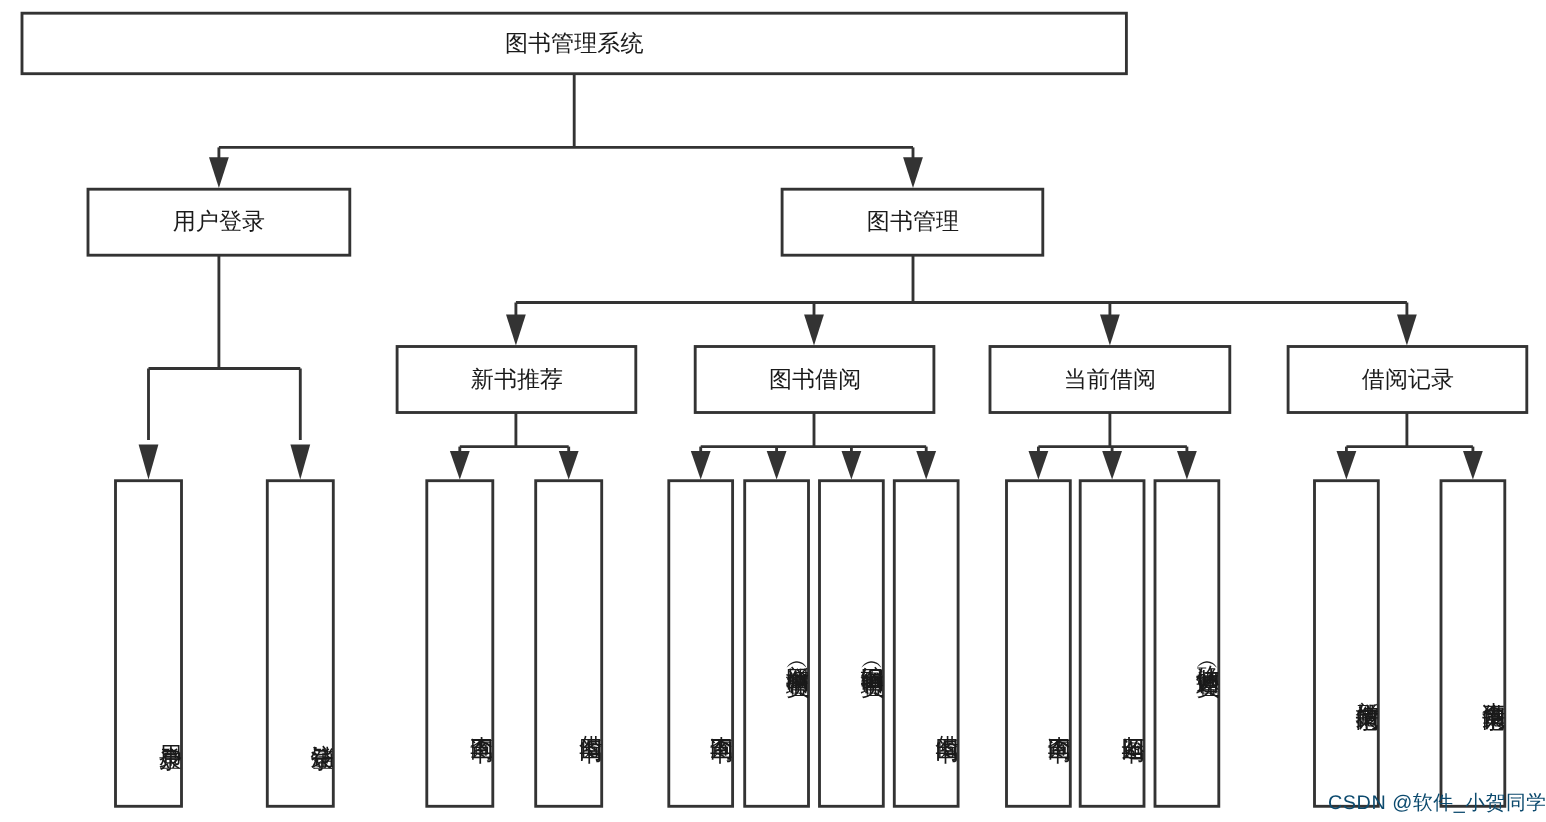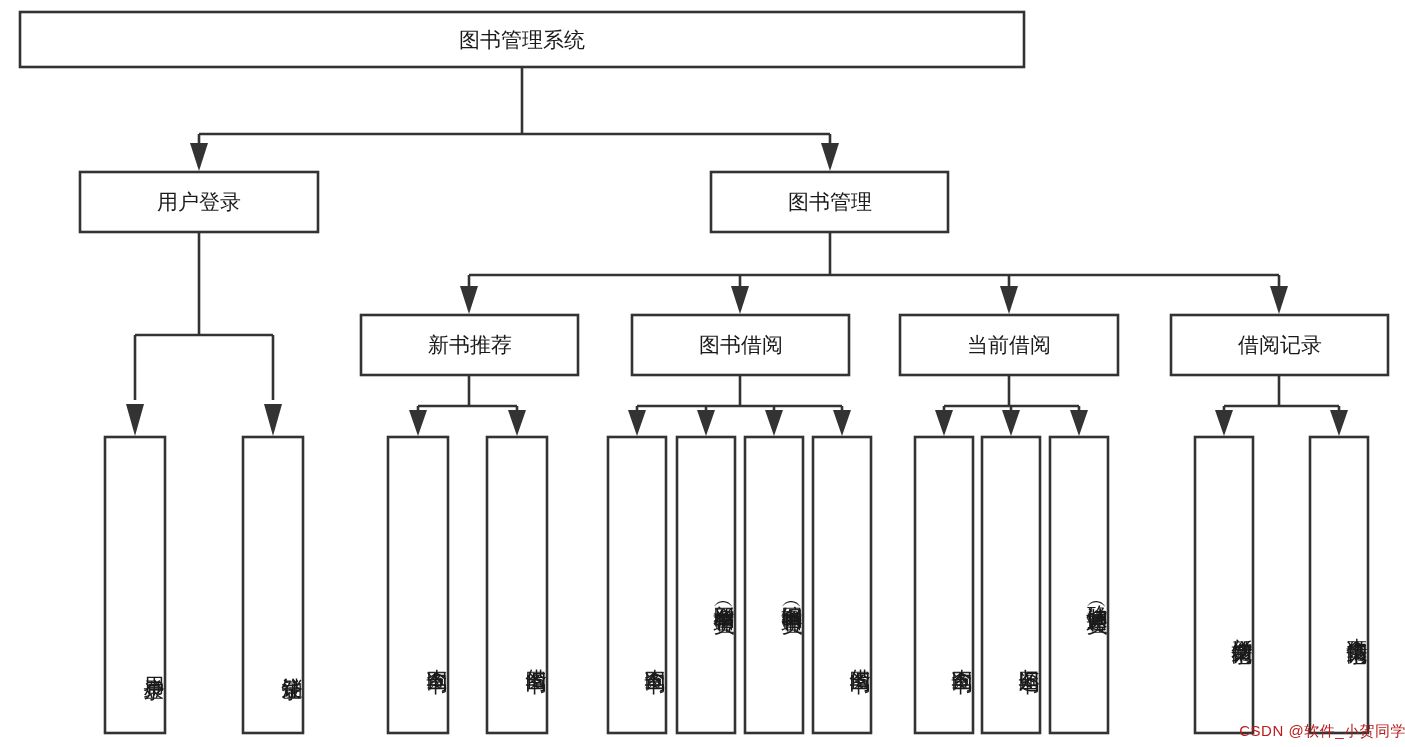--- a/index.html
+++ b/index.html
@@ -61,22 +61,22 @@
     align-items: flex-start;
     justify-content: center;
     white-space: nowrap;
     pointer-events: none;
   }
   .watermark {
     position: absolute;
     right: 12px;
     bottom: 6px;
     font-family: "Liberation Sans", "DejaVu Sans", sans-serif;
-    font-size: 15px;
-    color: #b91c1c;
+    font-size: 18px;
+    color: #0c4a6e;
     letter-spacing: 0.5px;
     white-space: nowrap;
   }
 </style>
 </head>
 <body>
 
 <div id="chart-root">
 
   <svg id="flow" viewBox="0 0 1405 747">

